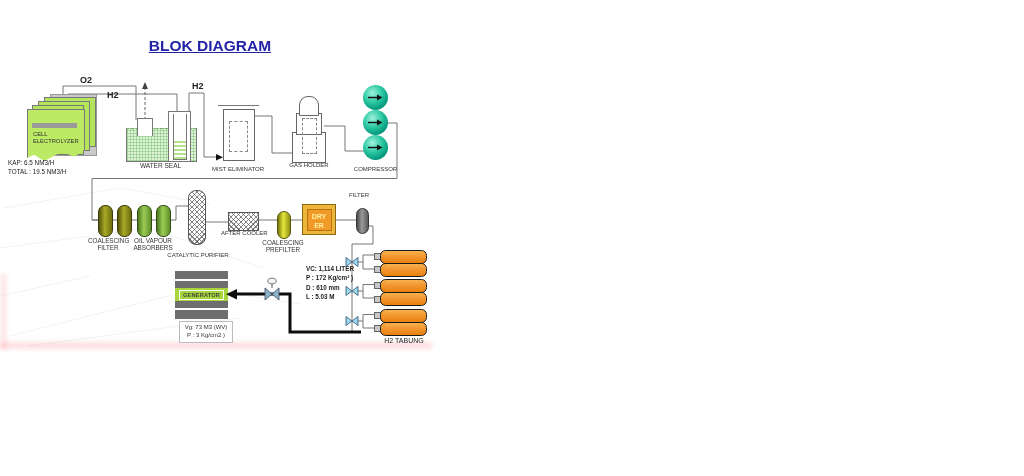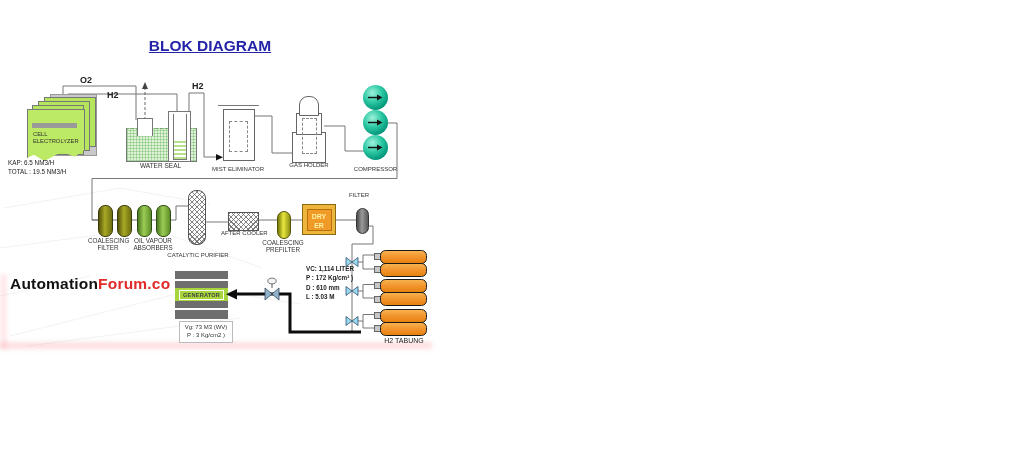--- a/index.html
+++ b/index.html
@@ -226,23 +226,20 @@
     </div>
     <div class="b2"></div>
     <div class="w"></div>
     <div class="b3"></div>
   </div>
   <div class="abs genspec" style="left:179px;top:284.5px;width:52px;height:19px;">
     <div>Vg: 73 M3 (WV)</div>
     <div>P : 3 Kg/cm2 )</div>
   </div>
 
-  <div class="abs brand">
-    <span>Automation</span><span class="red">Forum.co</span>
-  </div>
 
   <svg class="layer" width="432" height="316">
 
     <path d="M233,258 L290,258 L290,296 L361,296" stroke="#0d0d0d" stroke-width="3" fill="none"></path>
     <polygon points="237,253 237,263.5 226,258.2" fill="#0d0d0d"></polygon>
 
     <g>
       <line x1="272" y1="252" x2="272" y2="247.5" stroke="#555" stroke-width="1"></line>
       <ellipse cx="272" cy="245" rx="4.2" ry="2.8" fill="#f5f5f5" stroke="#555" stroke-width="0.8"></ellipse>
       <polygon points="265,252 265,264 272,258" fill="#8fb3cc" stroke="#3a4a5a" stroke-width="0.8"></polygon>

